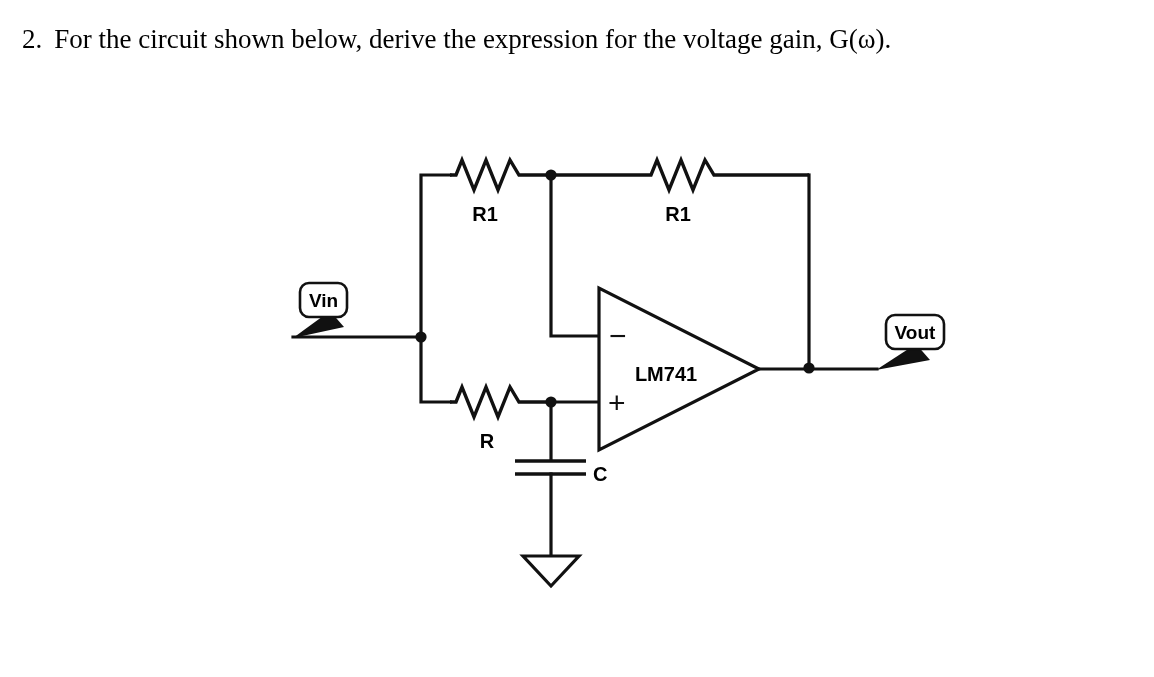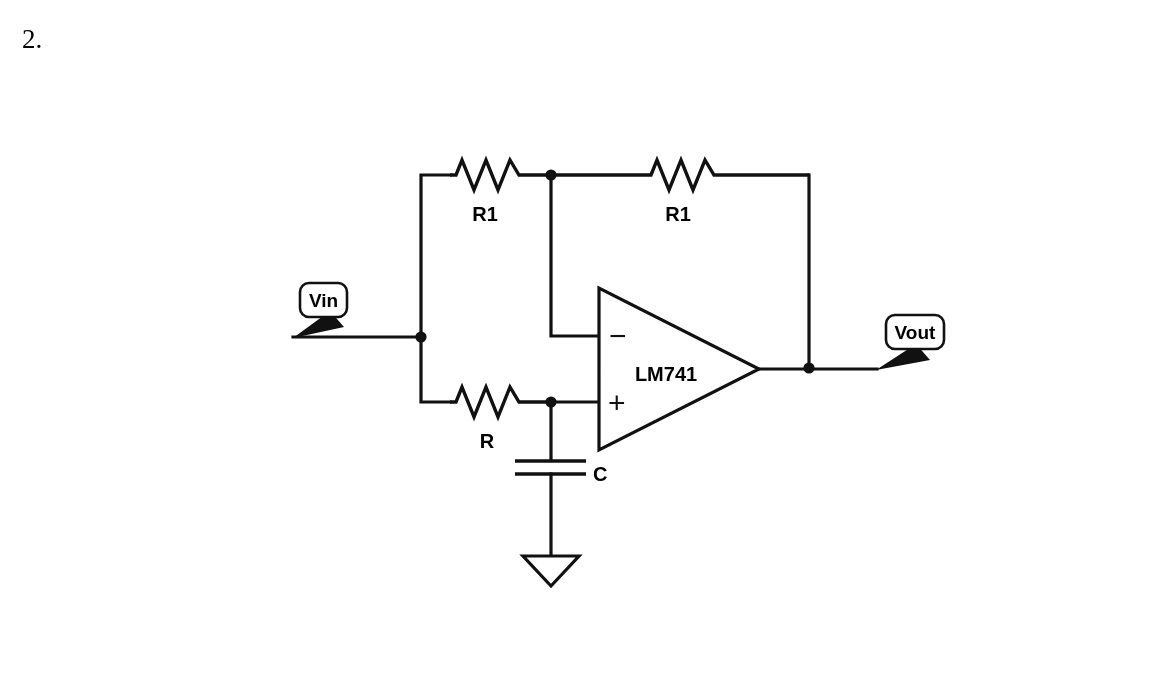--- a/index.html
+++ b/index.html
@@ -94,20 +94,21 @@
     font-size: 19px;
     font-weight: bold;
     fill: #000000;
   }
 </style>
 </head>
 <body>
 
 <div id="question-block">
   <span id="question-number">2.</span>
+  <span id="question-text">For the circuit shown below, derive the expression for the voltage gain, G(ω).</span>
 </div>
 
 <div id="circuit-wrap">
 <svg width="1154" height="677" viewBox="0 0 1154 677" xmlns="http://www.w3.org/2000/svg">
 
   <g>
 
     <path class="wire" d="M 421 337 L 421 175 L 450 175"></path>
 
     <polyline class="comp" points="450,175 456,175 462,160 474,190 486,160 498,190 510,160 519,175 523,175 551,175"></polyline>

